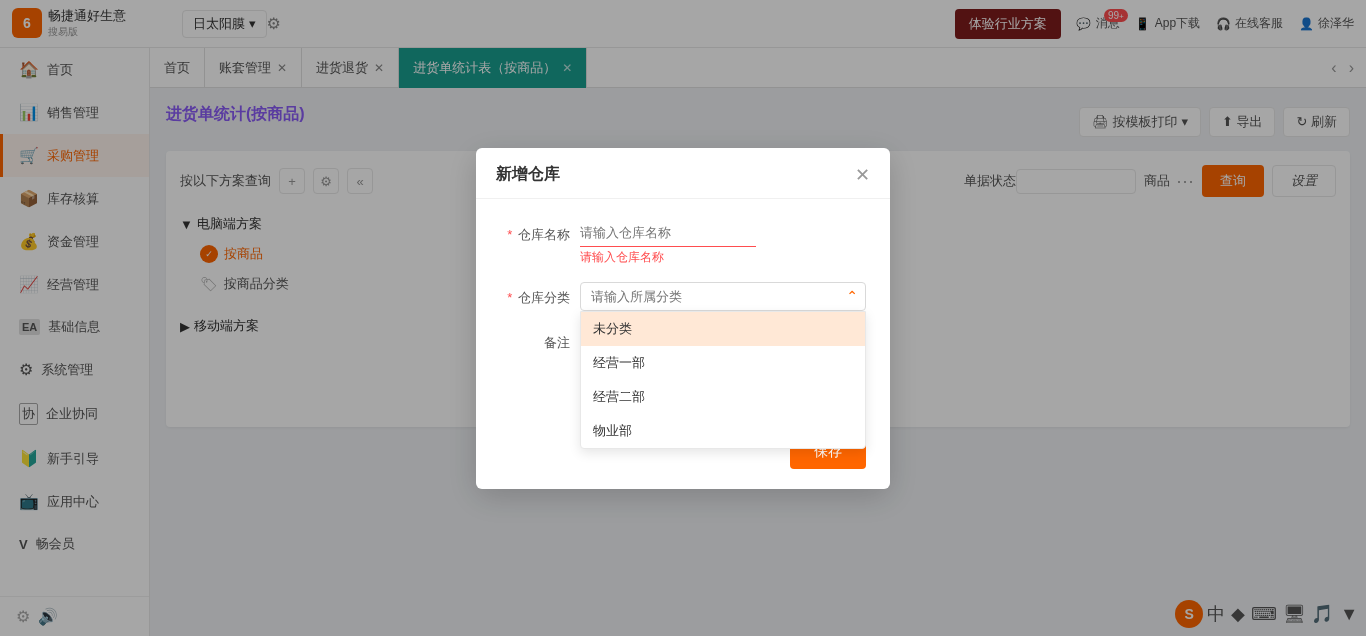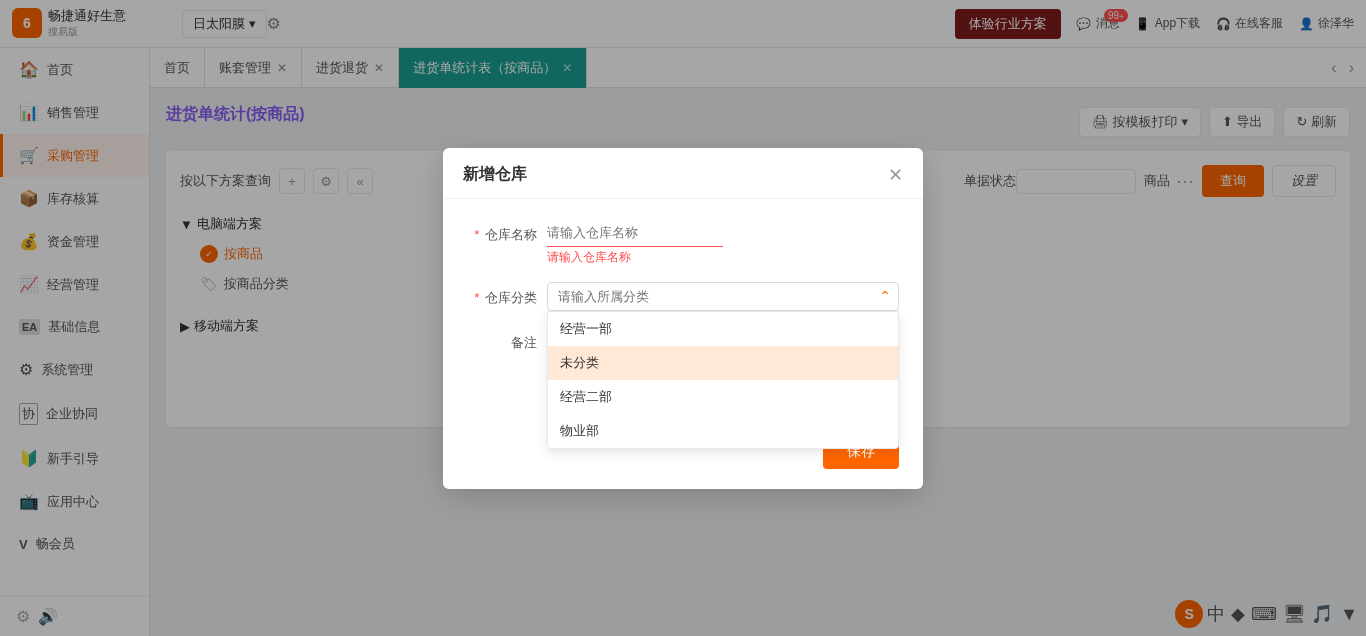--- a/index.html
+++ b/index.html
@@ -191,21 +191,21 @@
     }
 
     
     .overlay {
       position: fixed; inset: 0; background: rgba(0,0,0,0.35); z-index: 200;
       display: flex; align-items: center; justify-content: center;
     }
 
     
     .modal {
-      background: #fff; border-radius: 6px; width: 480px;
+      background: #fff; border-radius: 6px; width: 414px;
       box-shadow: 0 8px 32px rgba(0,0,0,0.18);
       position: relative;
     }
     .modal-header {
       padding: 16px 20px 12px;
       border-bottom: 1px solid #f0f0f0;
       display: flex; align-items: center; justify-content: space-between;
     }
     .modal-title { font-size: 16px; font-weight: bold; color: #333; }
     .modal-close { font-size: 18px; cursor: pointer; color: #999; }
@@ -504,22 +504,22 @@
       <div class="form-row">
         <span class="form-label">
           <span class="required">*</span>
           <span>仓库分类</span>
         </span>
         <div class="cat-input-wrap">
           <input class="cat-input" type="text" placeholder="请输入所属分类" style="">
           <span class="cat-arrow">⌃</span>
           
           <div class="cat-dropdown">
+            <div class="cat-option highlighted">未分类</div>
             <div class="cat-option">经营一部</div>
-            <div class="cat-option highlighted">未分类</div>
             <div class="cat-option">经营二部</div>
             <div class="cat-option">物业部</div>
           </div>
         </div>
       </div>
 
       <div class="form-row">
         <span class="form-label">备注</span>
         <textarea class="memo-input" style=""></textarea>
       </div>

